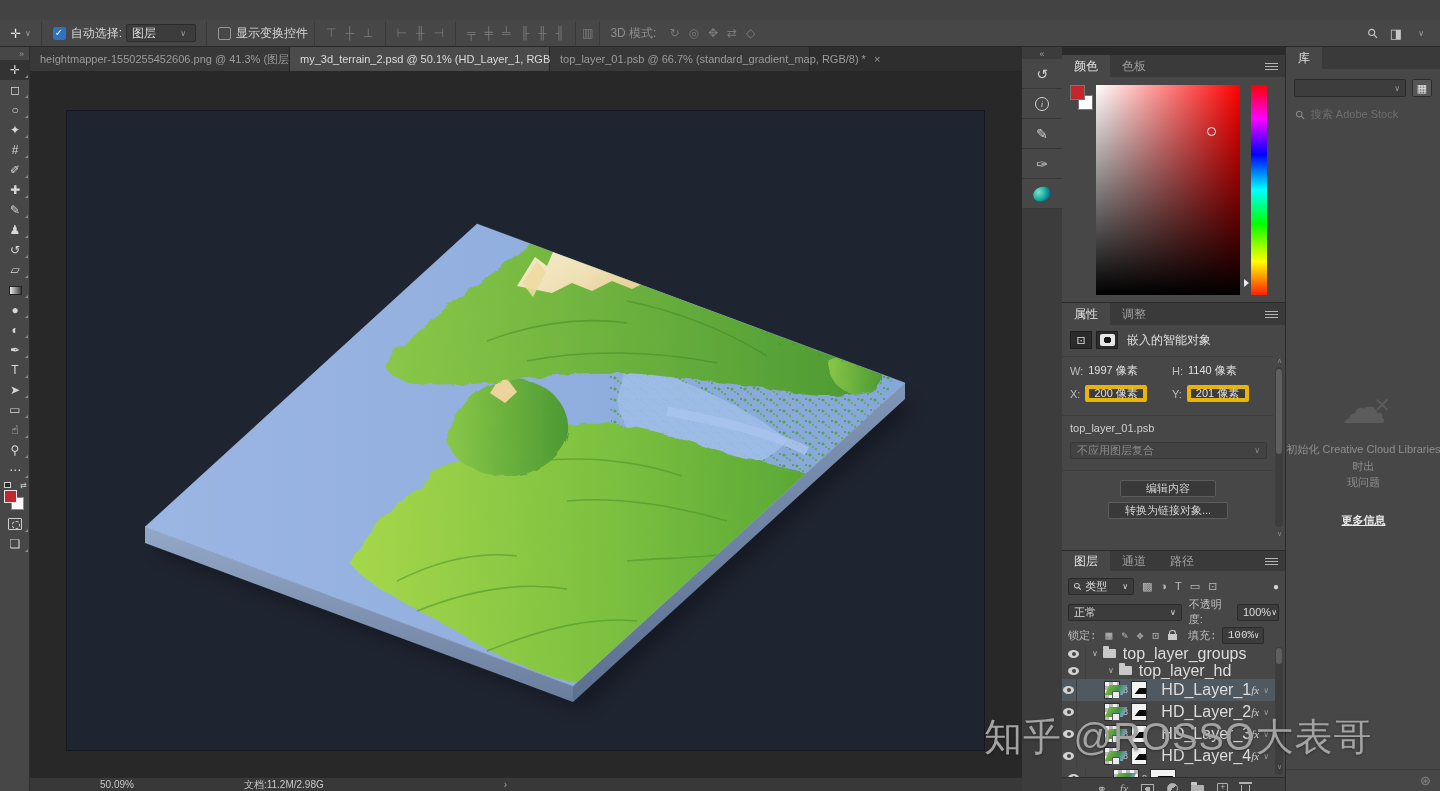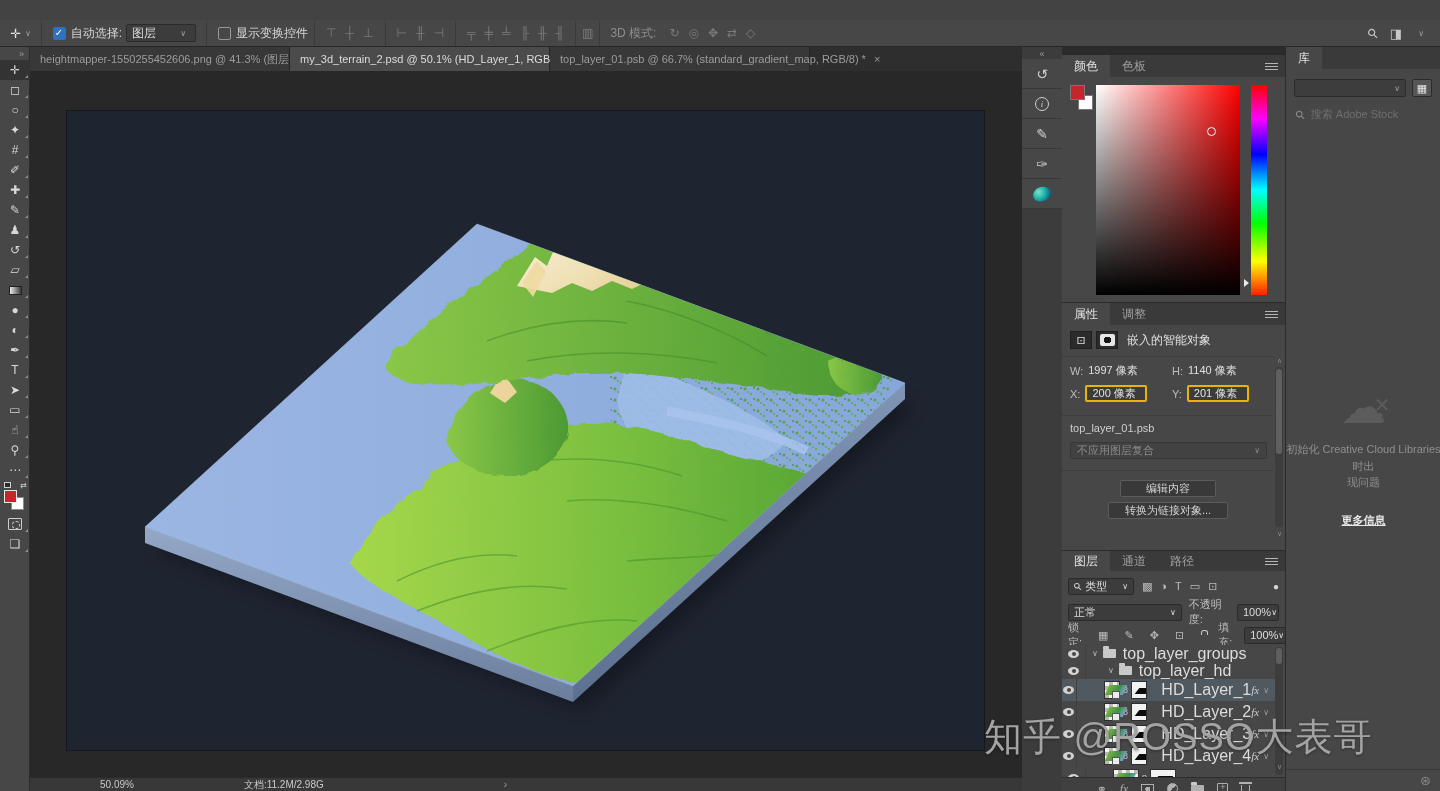--- a/index.html
+++ b/index.html
@@ -105,21 +105,21 @@
     border-top:4px solid transparent; border-bottom:4px solid transparent; border-left:5px solid #e8e8e8;}
 
   
   #props-panel { top:256px; height:247px;}
   .prow { position:absolute; display:flex; align-items:center; font-size:11px; color:#bdbdbd;}
   .pbox { width:22px; height:18px; background:#2b2b2b; border:1px solid #1f1f1f; display:flex; align-items:center; justify-content:center; color:#e0e0e0; font-size:11px;}
   .propmask { width:15px; height:12px; background:#e6e6e6; border-radius:2px;
     background-image:radial-gradient(circle at 50% 50%, #161616 0 3.5px, transparent 3.5px);
     background-color:#e6e6e6;}
   .pval { color:#e0e0e0; margin-left:5px;}
-  .pinput { height:17px; background:#3c3c3c; border:2px solid #eab308; border-radius:2px;
+  .pinput { height:17px; background:#3c3c3c; border:4px solid #eab308; border-radius:2px;
     color:#e0e0e0; font-size:11px; display:flex; align-items:center; padding:0 5px; margin-left:5px;}
   .pdivider { position:absolute; left:0; width:211px; height:1px; background:#3d3d3d;}
   .pselect { position:absolute; left:8px; width:197px; height:17px; background:#424242; border:1px solid #373737;
     border-radius:2px; color:#8b8b8b; font-size:11px; display:flex; align-items:center; justify-content:space-between; padding:0 6px;}
   .pbutton { position:absolute; height:17px; background:#393939; border:1px solid #5c5c5c; border-radius:2px;
     color:#d3d3d3; font-size:11px; display:flex; align-items:center; justify-content:center;}
   .vscroll { position:absolute; right:2px; width:8px; background:#3d3d3d; border-radius:4px;}
   .vthumb { position:absolute; left:1px; width:6px; background:#5f5f5f; border-radius:3px;}
   .scroll-chev { position:absolute; right:3px; color:#8b8b8b; font-size:7px;}
 
@@ -570,21 +570,21 @@
             <span>正常</span>
             <span style="font-size:8px;">∨</span>
           </div>
           <span style="margin-left:7px; font-size:11px; color:#bdbdbd;">不透明度:</span>
           <div class="lselect" style="width:42px; margin-left:3px;">
             <span>100%</span>
             <span style="font-size:8px;">∨</span>
           </div>
         </div>
 
-        <div class="lrow" style="top:54px; height:20px; padding:0 6px; gap:16px;">
+        <div class="lrow" style="top:54px; height:20px; padding:0 6px; gap:9px;font-family:Liberation Mono, monospace;">
           <span style="font-size:11px; color:#bdbdbd;">锁定:</span>
           <span class="licon">▦</span>
           <span class="licon">✎</span>
           <span class="licon">✥</span>
           <span class="licon">⊡</span>
           <span class="lock-ic"></span>
           <span style="font-size:11px; color:#bdbdbd; margin-left:2px;">填充:</span>
           <div class="lselect" style="width:42px; margin-left:-4px;">
             <span>100%</span>
             <span style="font-size:8px;">∨</span>

